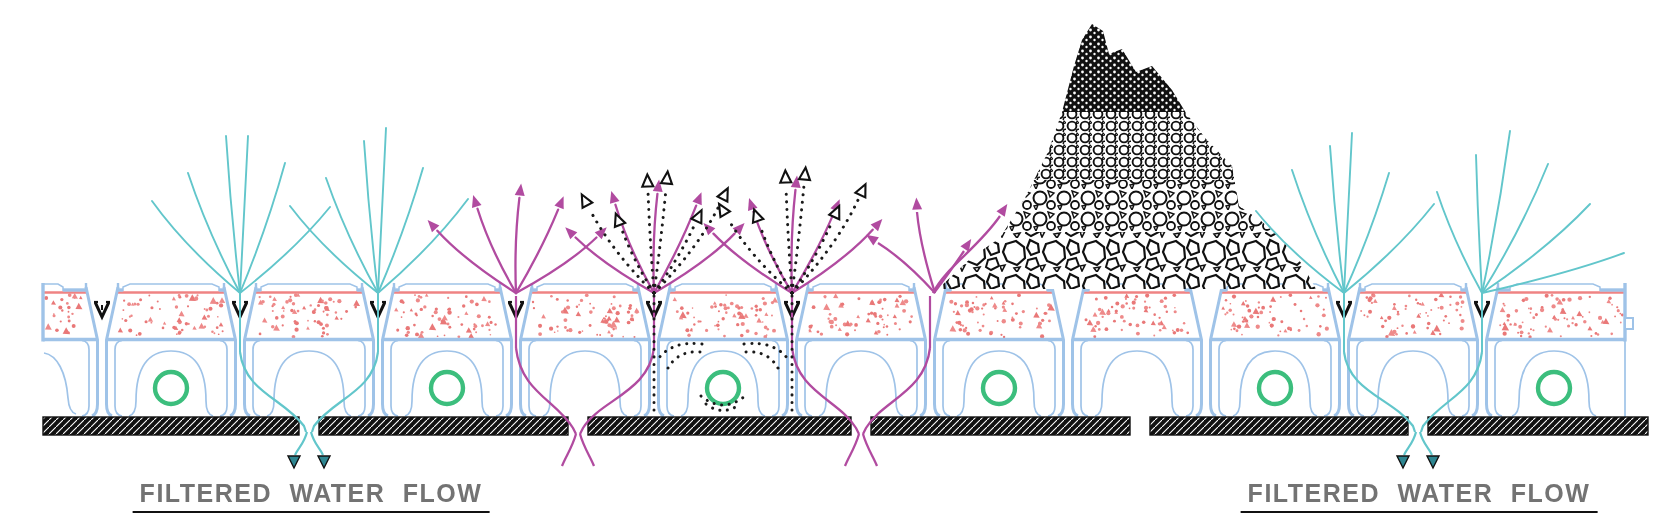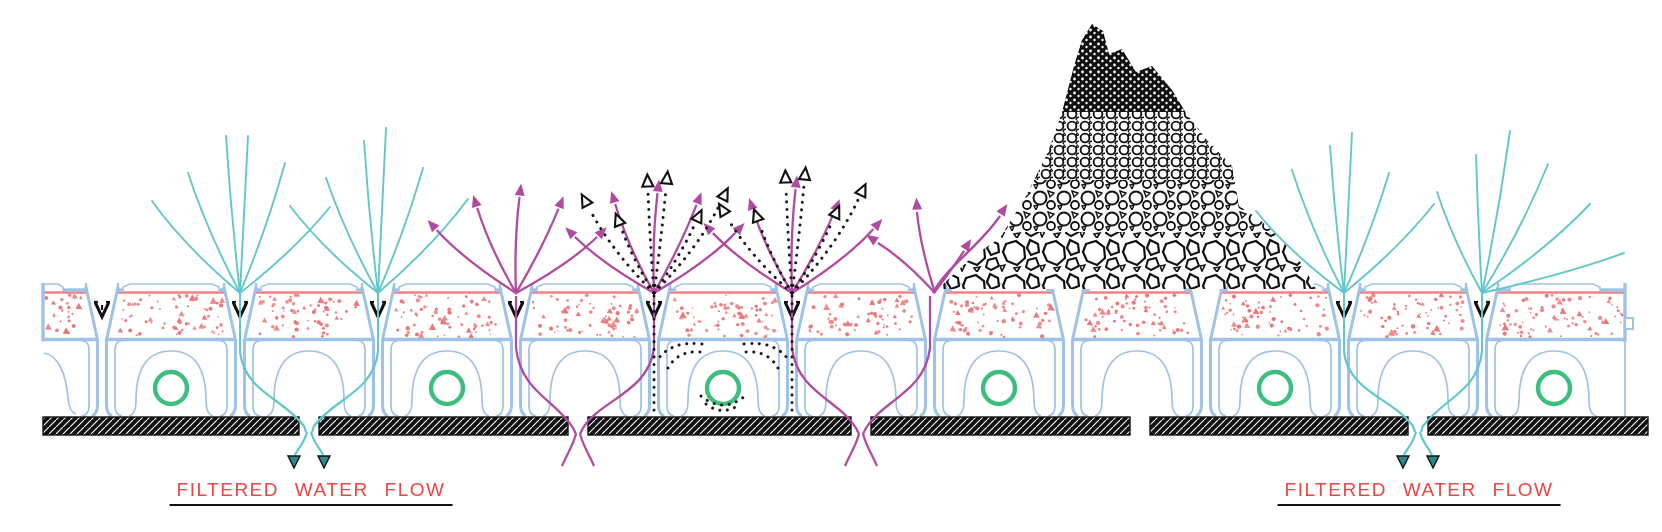--- a/index.html
+++ b/index.html
@@ -1,20 +1,20 @@
 <!DOCTYPE html>
 <html><head>
 <meta charset="utf-8">
 <style>
   html,body{margin:0;padding:0;background:#ffffff;}
   .stage{position:relative;width:1662px;height:532px;background:#fff;overflow:hidden;
          font-family:"Liberation Sans", sans-serif;}
   .stage svg{position:absolute;left:0;top:0;}
   .flow-label{position:absolute;transform:translateX(-50%);white-space:nowrap;
-    color:#ef4444;font-size:19px;font-weight:400;letter-spacing:1.5px;word-spacing:9px;
+    color:#737373;font-size:25px;font-weight:700;letter-spacing:1.5px;word-spacing:9px;
     border-bottom:2.4px solid #111;padding:0 7px 3px 7px;}
 </style>
 </head>
 <body>
 
 <div class="stage">
   <svg id="cv" width="1662" height="532" viewBox="0 0 1662 532">
     <defs id="dfs">
         <pattern id="hatch" width="7" height="7" patternUnits="userSpaceOnUse">
           <rect x="0" y="0" width="7" height="7" fill="#111111"></rect>

